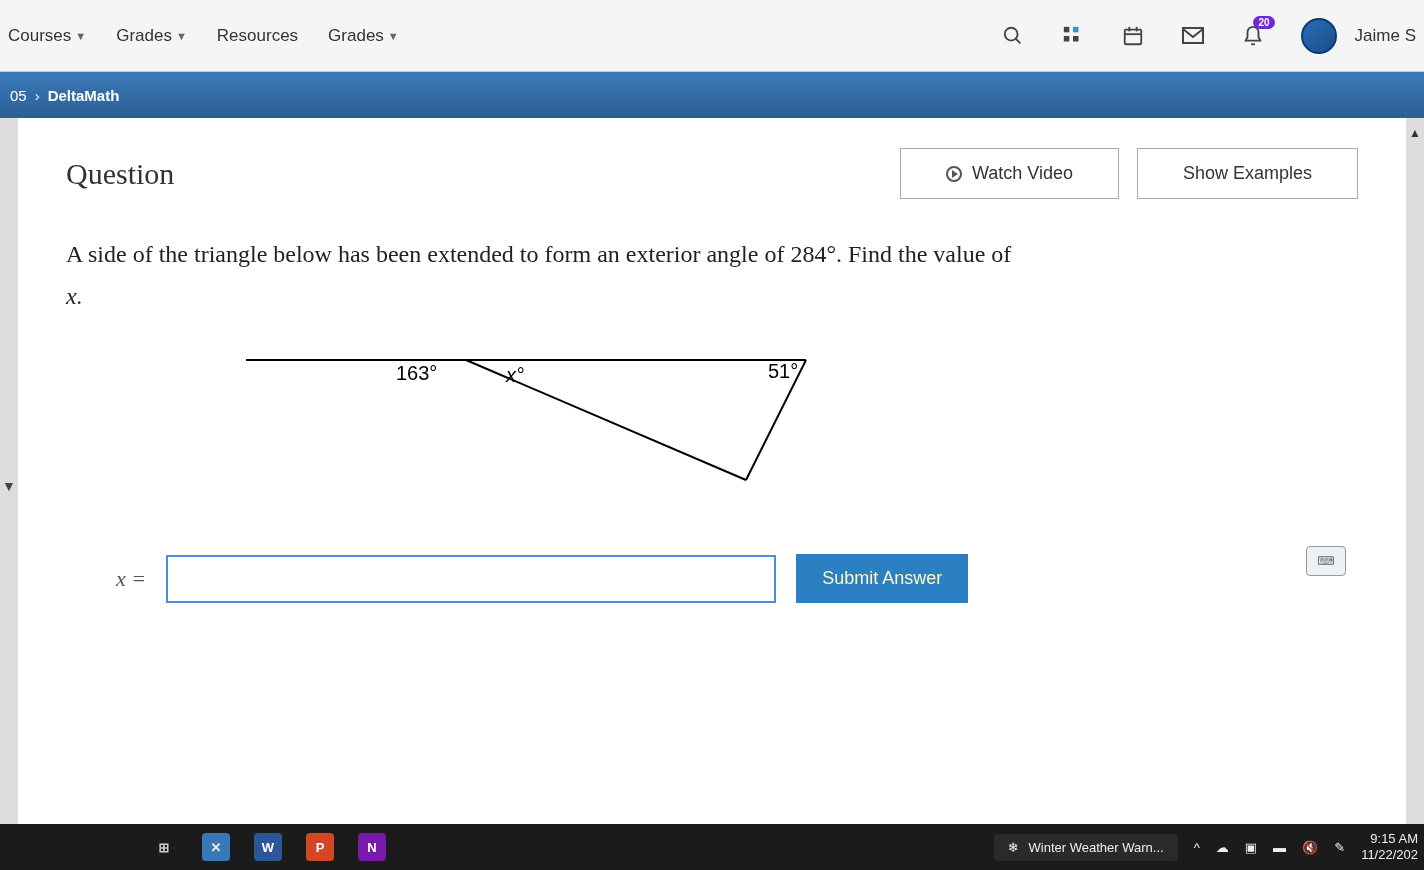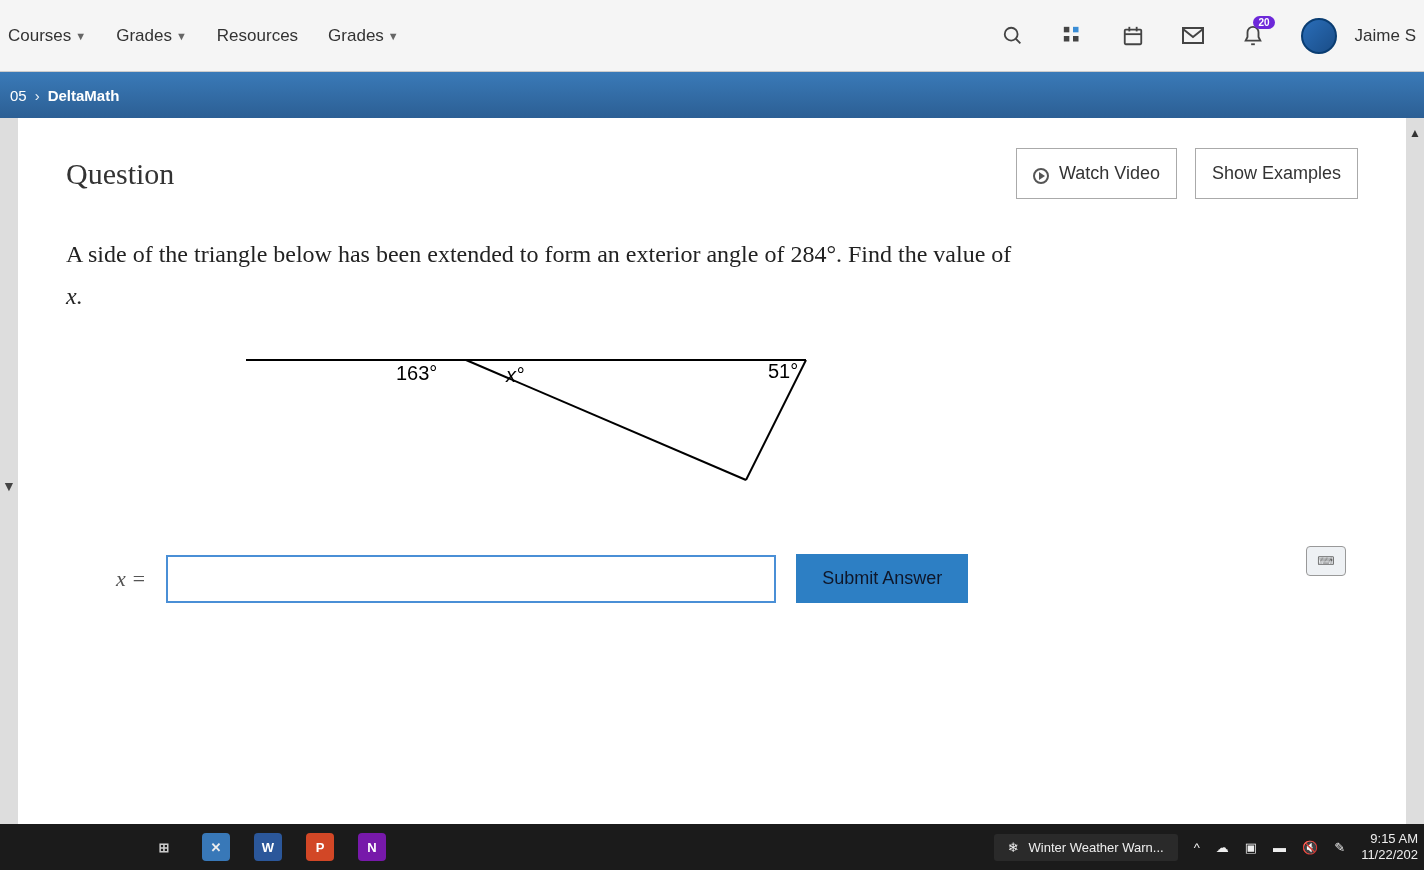--- a/index.html
+++ b/index.html
@@ -24,36 +24,36 @@
 
 
 .page-wrap { display: flex; height: calc(100% - 72px - 38px - 46px); background: #e8e8e8; }
 .left-edge { width: 18px; background: #ddd; position: relative; }
 .left-edge-arrow { position: absolute; top: 360px; left: 2px; font-size: 14px; color: #444; }
 .content-card { flex: 1; background: #fff; margin: 0; padding: 30px 48px 30px 48px; position: relative; }
 
 .q-header { display: flex; align-items: center; justify-content: space-between; margin-bottom: 36px; }
 .q-title { font-family: Georgia, serif; font-size: 30px; color: #333; }
 .q-buttons { display: flex; gap: 18px; }
-.q-btn { border: 1px solid #aaa; background: #fff; padding: 14px 16px; font-size: 18px; color: #333; cursor: pointer; display: flex; align-items: flex-end; gap: 10px; }
+.q-btn { border: 1px solid #aaa; background: #fff; padding: 14px 45px; font-size: 18px; color: #333; cursor: pointer; display: flex; align-items: center; gap: 10px; }
 .play-icon { width: 16px; height: 16px; border: 2px solid #555; border-radius: 50%; display: inline-flex; align-items: center; justify-content: center; }
 .play-icon:after { content: ""; border-left: 6px solid #555; border-top: 4px solid transparent; border-bottom: 4px solid transparent; margin-left: 2px; }
 
 .q-text { font-family: Georgia, serif; font-size: 24px; color: #222; line-height: 1.6; margin-bottom: 10px; }
 .q-text-x { font-family: Georgia, serif; font-style: italic; font-size: 24px; color: #222; }
 
 .diagram { margin: 30px 0 40px 180px; width: 620px; height: 170px; }
 
 .answer-row { font-family: Georgia, serif; font-size: 22px; color: #333; margin-bottom: 40px; }
 .attempt { color: #888; font-size: 20px; margin-left: 10px; }
 
 .input-row { display: flex; align-items: center; gap: 20px; margin-left: 50px; }
 .x-eq { font-family: Georgia, serif; font-style: italic; font-size: 22px; color: #555; }
 .answer-input { width: 610px; height: 48px; border: 2px solid #4a8fd6; background: #fff; font-size: 18px; padding: 0 10px; }
-.submit-btn { background: #2d7fc4; color: #0f172a; border: none; padding: 14px 26px; font-size: 18px; cursor: pointer; }
+.submit-btn { background: #2d7fc4; color: #fef9c3; border: none; padding: 14px 26px; font-size: 18px; cursor: pointer; }
 
 .keypad-btn { position: absolute; right: 60px; top: 428px; width: 40px; height: 30px; border: 1px solid #999; border-radius: 4px; background: #eef1f4; display: flex; align-items: center; justify-content: center; font-size: 12px; color: #666; }
 
 .right-scroll { width: 18px; background: #ddd; position: relative; }
 .scroll-arrow { position: absolute; top: 8px; left: 3px; font-size: 12px; color: #333; }
 
 
 .taskbar { position: absolute; bottom: 0; left: 0; right: 0; height: 46px; background: #1b1b1b; display: flex; align-items: center; color: #eee; font-size: 13px; }
 .tb-icons { display: flex; align-items: center; gap: 24px; margin-left: 150px; }
 .tb-ic { width: 28px; height: 28px; border-radius: 4px; display: flex; align-items: center; justify-content: center; font-size: 13px; font-weight: bold; }

